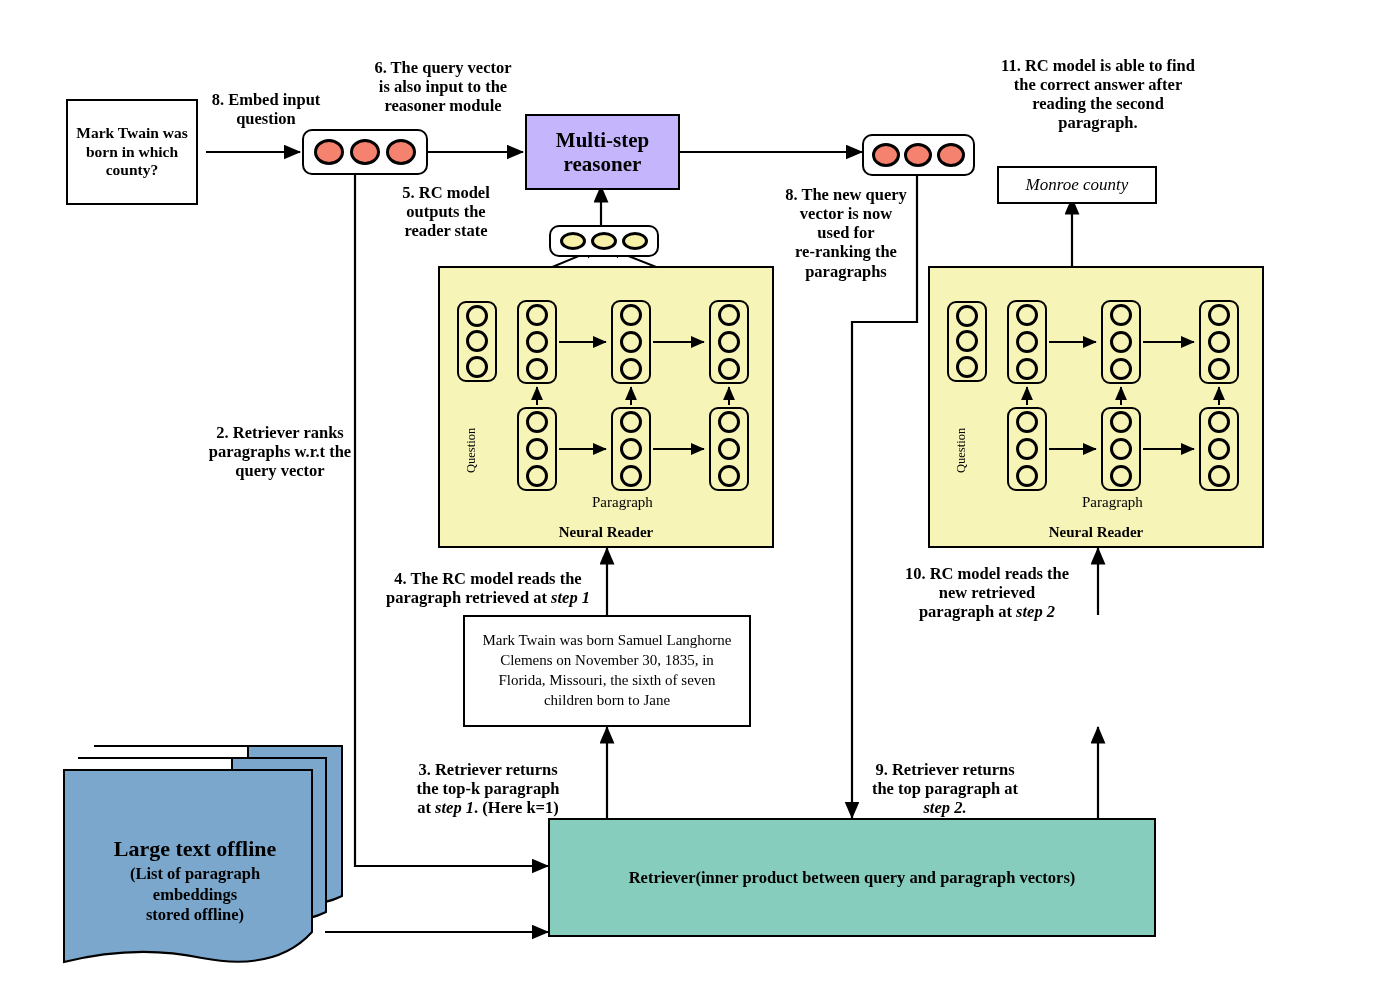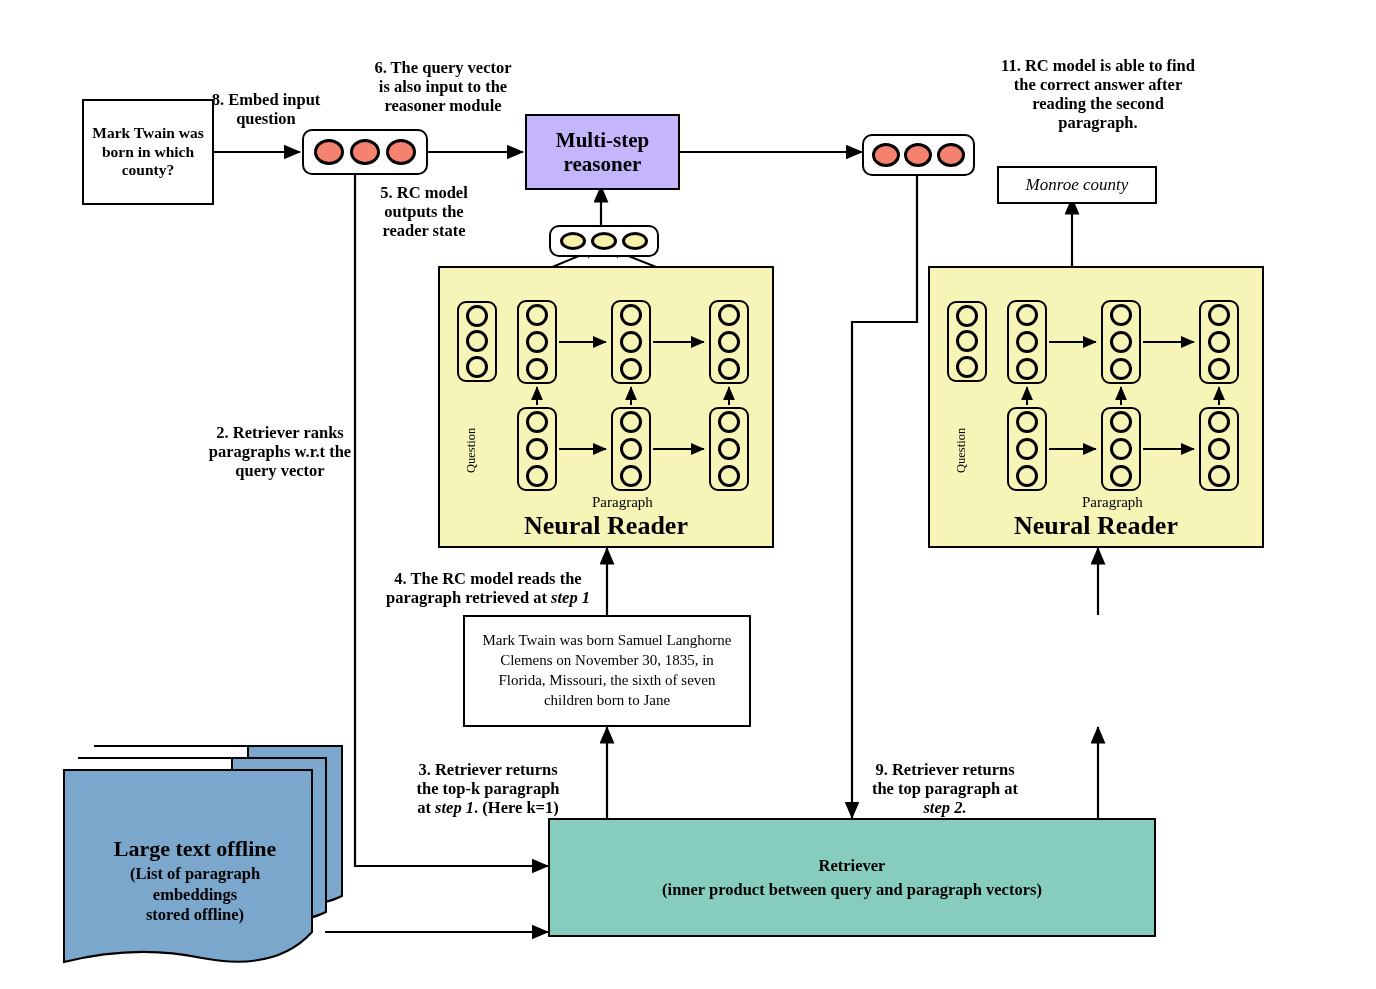--- a/index.html
+++ b/index.html
@@ -18,40 +18,40 @@
   .reasoner{background:#c4b5fd;border:2px solid #000;display:flex;align-items:center;
             justify-content:center;text-align:center;font-weight:bold;font-size:21px;
             line-height:1.15;}
 
   .vec{position:absolute;border:2.5px solid #000;border-radius:10px;background:#fff;
        display:flex;align-items:center;justify-content:space-around;box-sizing:border-box;}
   .vec .dot{border:3px solid #000;border-radius:50%;box-sizing:border-box;}
 
   .reader{position:absolute;background:#F7F4B8;border:2px solid #000;box-sizing:border-box;}
   .reader .rtitle{position:absolute;left:0;right:0;bottom:5px;text-align:center;
-                  font-weight:bold;font-size:26px;}
+                  font-weight:bold;font-size:15px;}
   .reader .ptag{position:absolute;font-size:15px;}
   .reader .qtag{position:absolute;font-size:12.5px;transform:rotate(-90deg);
                 transform-origin:left top;white-space:nowrap;}
 
   .cell{position:absolute;border:2.5px solid #000;border-radius:9px;background:#F7F4B8;
         display:flex;flex-direction:column;align-items:center;justify-content:space-around;
         box-sizing:border-box;}
   .cell .c{width:22px;height:22px;border:3px solid #000;border-radius:50%;box-sizing:border-box;}
 
   .ptxt{position:absolute;border:2px solid #000;background:#fff;box-sizing:border-box;
         display:flex;align-items:center;justify-content:center;text-align:center;
         font-size:15px;line-height:1.33;padding:6px 10px;}
   .ptxt b{font-weight:bold;}
 
   .answer{position:absolute;border:2px solid #000;background:#fff;box-sizing:border-box;
           display:flex;align-items:center;justify-content:center;font-style:italic;font-size:17px;}
 
   .retriever{position:absolute;background:#86CDBE;border:2px solid #000;box-sizing:border-box;
-             display:flex;flex-direction:column;align-items:center;justify-content:center;
+             display:flex;align-items:center;justify-content:center;
              text-align:center;font-weight:bold;font-size:16.5px;line-height:1.4;}
 
   .corpusWrap{position:absolute;}
   .corpusWrap svg{position:absolute;left:0;top:0;}
   .corpusTxt{position:absolute;left:14px;top:100px;width:238px;text-align:center;color:#000;}
   .corpusTxt .t1{font-weight:bold;font-size:22px;}
   .corpusTxt .t2{font-weight:bold;font-size:16.5px;line-height:1.25;margin-top:2px;white-space:pre-line;}
 
   svg.wires{position:absolute;left:0;top:0;width:1376px;height:989px;pointer-events:none;}
 </style>
@@ -95,49 +95,59 @@
 
       <path d="M1072,540 L1072,198" marker-end="url(#ah)"></path>
     </g>
 
     <g stroke="#000" stroke-width="2" fill="none">
       <path d="M473,300 L598,248" marker-end="url(#ahs)"></path>
       <path d="M740,300 L608,248" marker-end="url(#ahs)"></path>
     </g>
   </svg>
 
-  <div class="box qbox" style="left:82px;top:99px;width:132px;height:106px;">Mark Twain was born in which county?</div>
+  <div class="box qbox" style="left:66px;top:99px;width:132px;height:106px;">Mark Twain was born in which county?</div>
 
   <div class="lbl" style="left:196px;top:90px;width:140px;">8. Embed input
 question</div>
 
   <div class="lbl" style="left:345px;top:58px;width:196px;">6. The query vector
 is also input to the
 reasoner module</div>
 
 
   <div class="lbl" style="left:955px;top:56px;width:286px;">11. RC model is able to find
 the correct answer after
 reading the second
 paragraph.</div>
 
-  <div class="lbl" style="left:350px;top:183px;width:148px;text-align:center;">5. RC model
+  <div class="lbl" style="left:372px;top:183px;width:148px;text-align:center;">5. RC model
 outputs the
 reader state</div>
 
+  <div class="lbl" style="left:772px;top:185px;width:148px;">8. The new query
+vector is now
+used for
+re-ranking the
+paragraphs</div>
 
   <div class="lbl" style="left:176px;top:423px;width:208px;">2. Retriever ranks
 paragraphs w.r.t the
 query vector</div>
 
   <div class="lbl" style="left:380px;top:550px;width:216px;">
     <span>4. The RC model reads the
 paragraph retrieved at </span><i>step 1</i>
   </div>
 
+  <div class="lbl" style="left:880px;top:545px;width:214px;">
+    <span>10. RC model reads the
+new retrieved
+paragraph at </span><i>step 2</i>
+  </div>
 
   <div class="lbl" style="left:388px;top:741px;width:200px;">
     <span>3. Retriever returns
 the top-k paragraph
 at </span><i>step 1</i><span>. (Here k=1)</span>
   </div>
 
   <div class="lbl" style="left:840px;top:741px;width:210px;">
     <span>9. Retriever returns
 the top paragraph at

